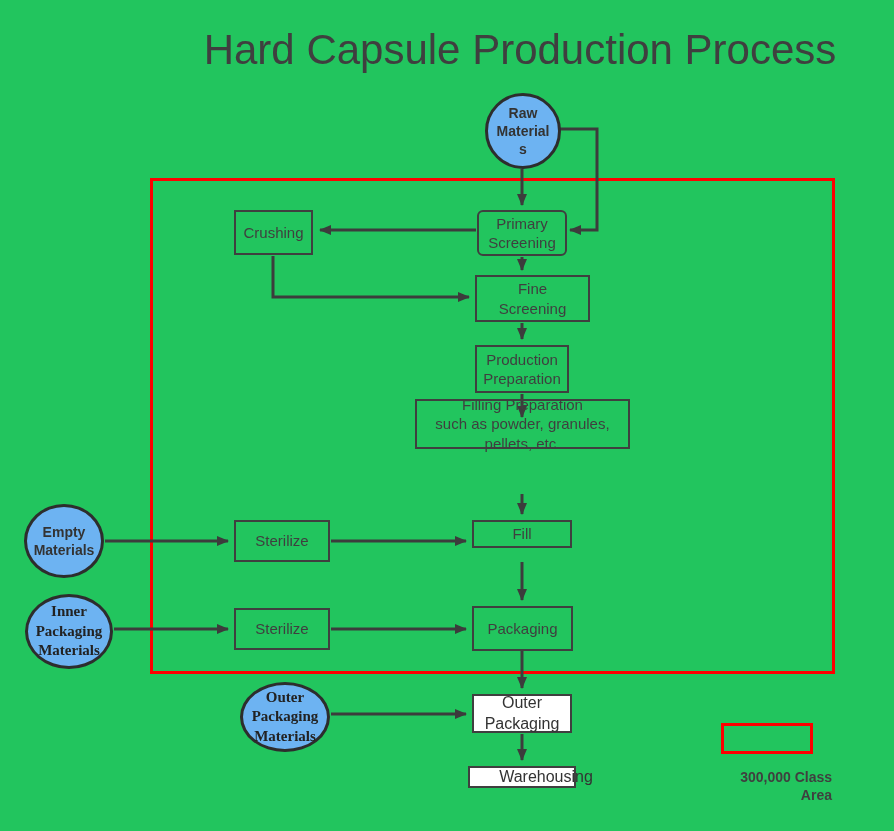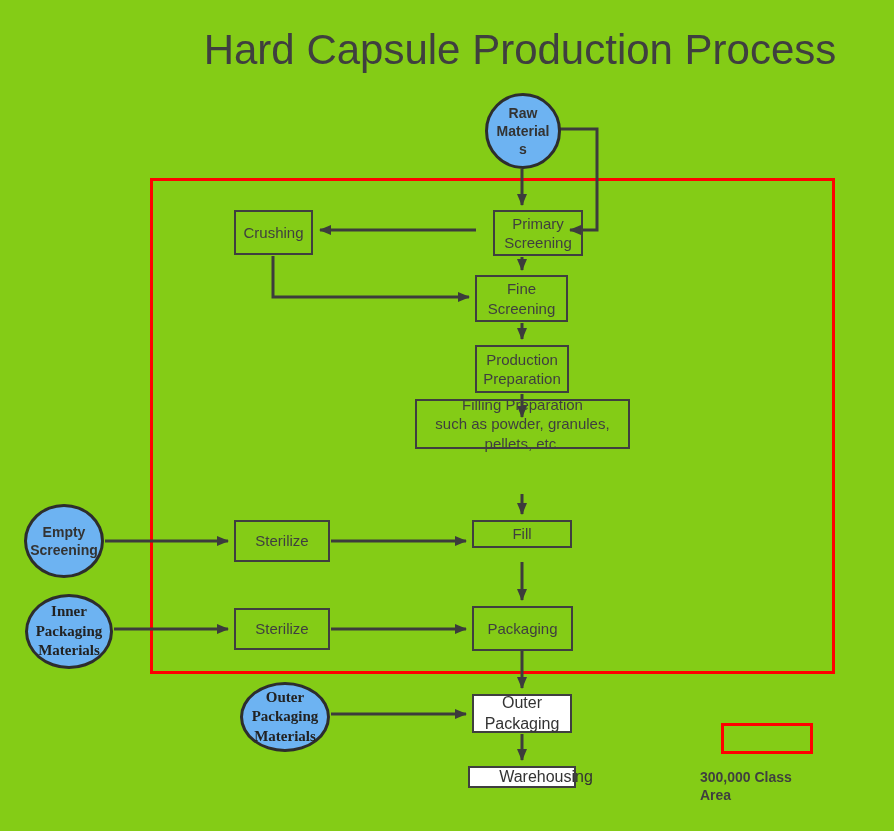--- a/index.html
+++ b/index.html
@@ -1,17 +1,17 @@
 <!DOCTYPE html>
 <html><head>
 <meta charset="utf-8">
 <style>
   html,body{margin:0;padding:0;background:#ffffff;}
   #stage{
-    position:relative;width:894px;height:831px;background:#84cc16;overflow:hidden;
+    position:relative;width:894px;height:831px;background:#22c55e;overflow:hidden;
     font-family:"Liberation Sans",sans-serif;
   }
   .title{
     position:absolute;left:140px;top:26px;width:760px;text-align:center;
     font-size:42px;font-weight:400;color:#3f3f3f;letter-spacing:0px;white-space:nowrap;
   }
   .red-area{
     position:absolute;left:150px;top:178px;width:685px;height:496px;
     border:3px solid #ff0000;box-sizing:border-box;background:transparent;
   }
@@ -28,21 +28,21 @@
   .circle{
     border:3px solid #2d2d2d;border-radius:50%;background:#6db3f2;
     color:#333333;font-size:14px;line-height:1.3;font-weight:bold;
   }
   .serif{font-family:"Liberation Serif",serif;font-size:15px;color:#222222;}
   .legend-box{
     position:absolute;left:721px;top:723px;width:92px;height:31px;
     border:3px solid #ff0000;box-sizing:border-box;background:transparent;
   }
   .legend-label{
-    position:absolute;left:700px;top:769px;width:132px;text-align:left;
+    position:absolute;left:700px;top:769px;width:132px;text-align:right;
     font-size:14px;font-weight:700;color:#3f3f3f;white-space:pre-line;line-height:1.25;
   }
 </style>
 </head>
 <body>
 
 <div id="stage">
 
   <div class="title">Hard Capsule Production Process</div>
 
@@ -71,37 +71,37 @@
       <path d="M522 651 L522 688" marker-end="url(#ah)"></path>
       <path d="M331 714 L466 714" marker-end="url(#ah)"></path>
       <path d="M522 734 L522 760" marker-end="url(#ah)"></path>
     </g>
   </svg>
 
   <div class="node circle" style="left:485px;top:93px;width:76px;height:76px;">Raw
 Material
 s</div>
 
-  <div class="node box" style="left:493px;top:210px;width:90px;height:46px;">Primary
+  <div class="node box" style="left:477px;top:210px;width:90px;height:46px;border-radius:6px;">Primary
 Screening</div>
 
   <div class="node box" style="left:234px;top:210px;width:79px;height:45px;">Crushing</div>
 
-  <div class="node box" style="left:475px;top:275px;width:93px;height:47px;text-align:center;">Fine
+  <div class="node box" style="left:475px;top:275px;width:115px;height:47px;text-align:center;">Fine
 Screening</div>
 
   <div class="node box" style="left:475px;top:345px;width:94px;height:48px;">Production
 Preparation</div>
 
   <div class="node box" style="left:415px;top:399px;width:215px;height:50px;">Filling Preparation
 such as powder, granules,
 pellets, etc.</div>
 
   <div class="node circle" style="left:24px;top:504px;width:80px;height:74px;">Empty
-Screening</div>
+Materials</div>
 
   <div class="node box" style="left:234px;top:520px;width:96px;height:42px;">Sterilize</div>
 
   <div class="node box" style="left:472px;top:520px;width:100px;height:28px;">Fill</div>
 
   <div class="node circle serif" style="left:25px;top:594px;width:88px;height:75px;">Inner
 Packaging
 Materials</div>
 
   <div class="node box" style="left:234px;top:608px;width:96px;height:42px;">Sterilize</div>

